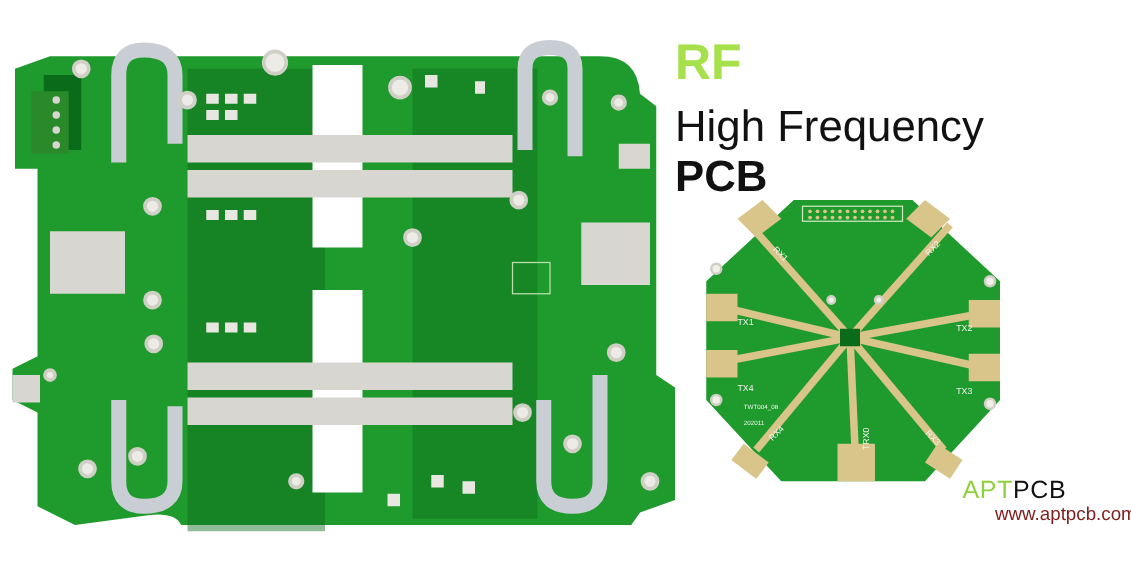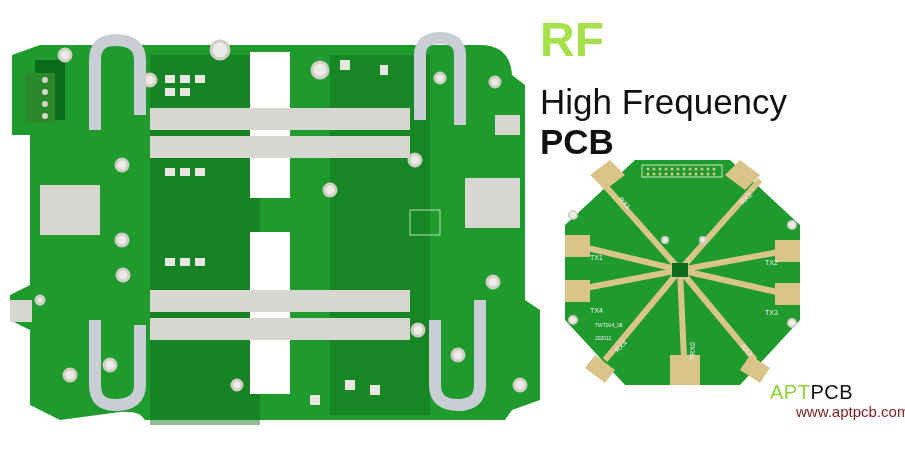--- a/index.html
+++ b/index.html
@@ -1,18 +1,18 @@
 <!DOCTYPE html>
 <html><head>
 <meta charset="utf-8">
 <style>
   html,body{margin:0;padding:0;background:#fff;}
   body{width:905px;height:450px;position:relative;overflow:hidden;font-family:"Liberation Sans",sans-serif;}
   .abs{position:absolute;}
-  .title-rf{left:540px;top:16px;font-size:48px;font-weight:bold;color:#a6e04a;line-height:1;text-align:right;}
+  .title-rf{left:540px;top:30px;font-size:40px;font-weight:bold;color:#a6e04a;line-height:1;text-align:right;}
   .title-hf{left:540px;top:84px;font-size:35px;font-weight:normal;color:#111;line-height:1;}
   .title-pcb{left:540px;top:124px;font-size:35px;font-weight:bold;color:#111;line-height:1;}
   .brand{left:770px;top:382px;font-size:20px;font-weight:normal;line-height:1;letter-spacing:0.5px;}
   .brand .a{color:#8fd13a;}
   .brand .b{color:#111;}
   .url{left:796px;top:404px;font-size:15px;color:#7f1d1d;line-height:1;}
   svg{position:absolute;left:0;top:0;}
   .lbl{font-family:"Liberation Sans",sans-serif;fill:#f2f2f2;font-size:7px;}
 </style>
 </head>

